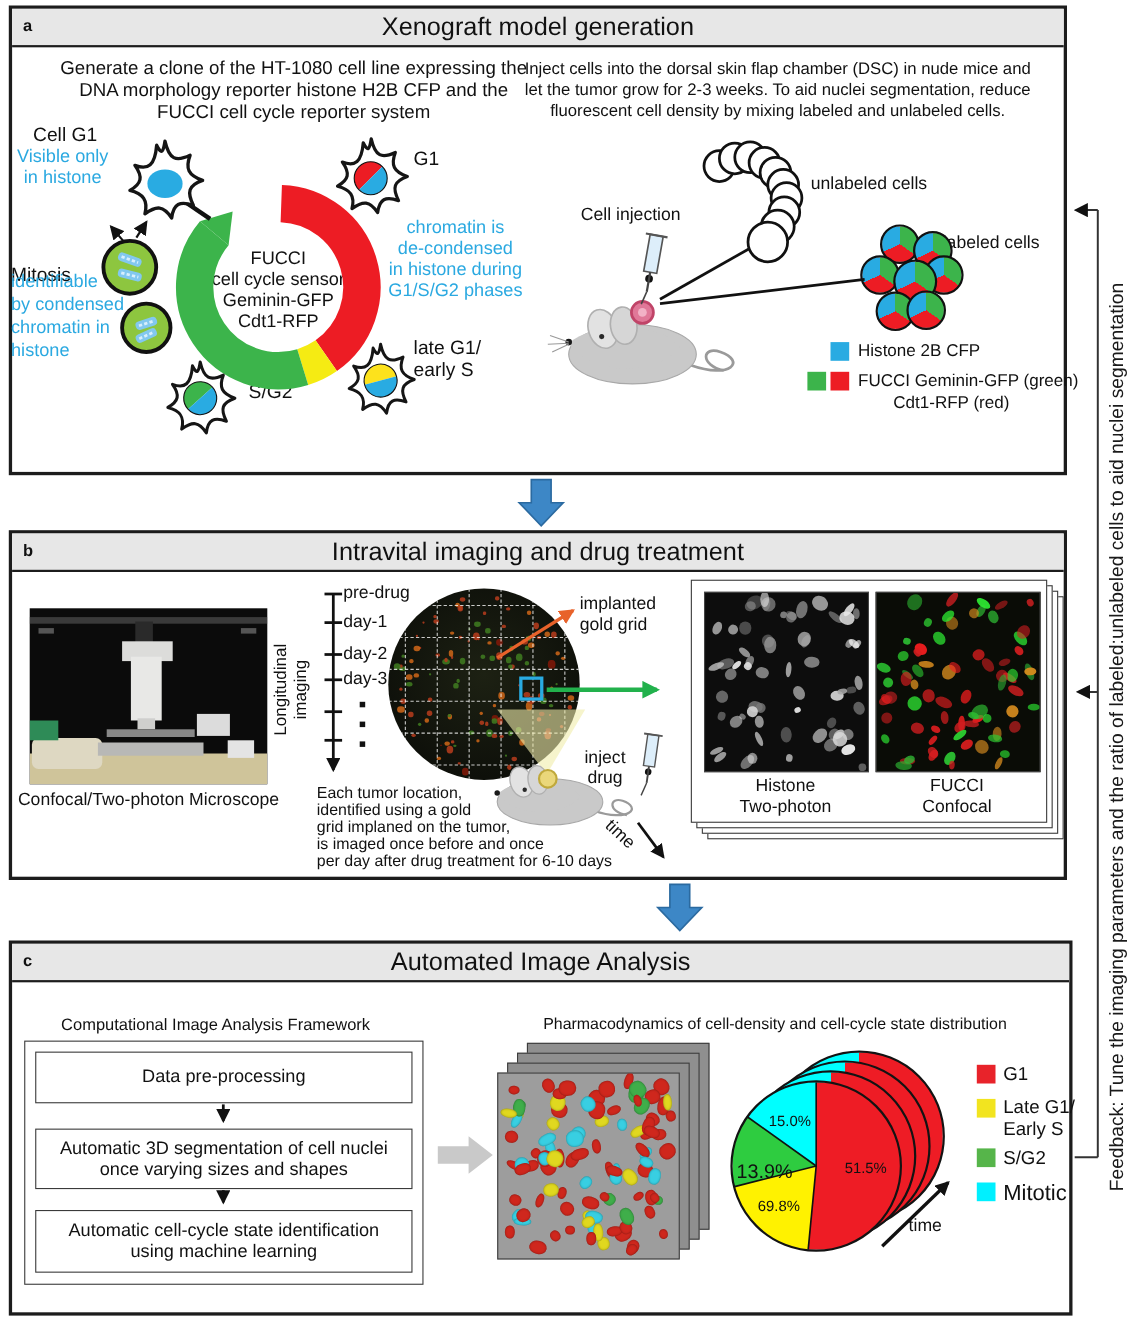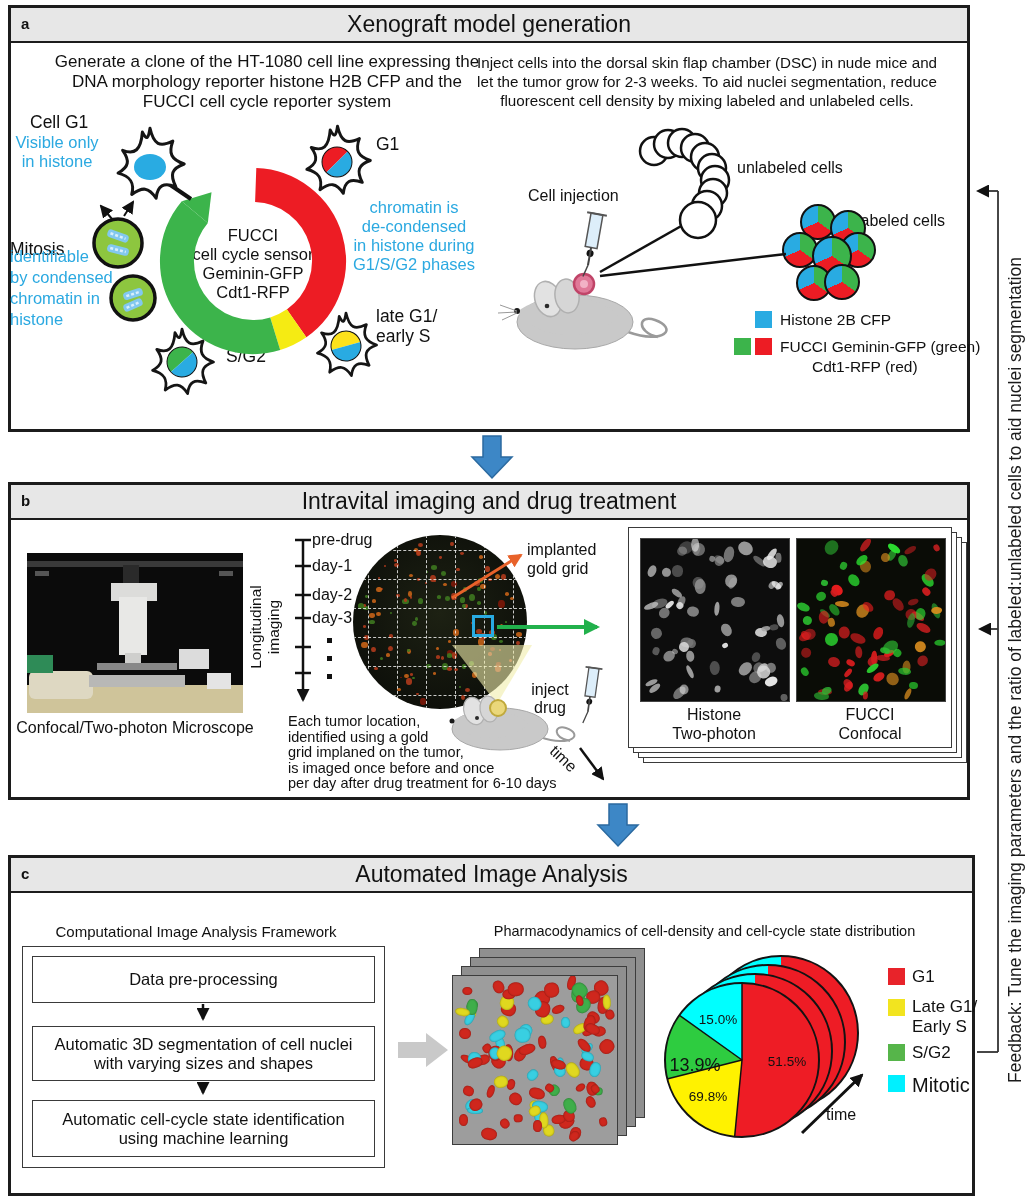--- a/index.html
+++ b/index.html
@@ -429,21 +429,21 @@
   </div>
   <div class="t pre ctr" style="left:640px;top:706px;width:148px;font-size:16px;line-height:18.5px;">Histone
 Two-photon</div>
   <div class="t pre ctr" style="left:796px;top:706px;width:148px;font-size:16px;line-height:18.5px;">FUCCI
 Confocal</div>
 
   <div class="t ctr" style="left:30px;top:923px;width:332px;font-size:15px;">Computational Image Analysis Framework</div>
   <div class="whitebox" style="left:22px;top:946px;width:363px;height:222px;"></div>
   <div class="stepbox pre ctr" style="left:32px;top:956px;width:343px;height:47px;">Data pre-processing</div>
   <div class="stepbox pre ctr" style="left:32px;top:1026px;width:343px;height:55px;">Automatic 3D segmentation of cell nuclei
-with varying sizes and shapes</div>
+once varying sizes and shapes</div>
   <div class="stepbox pre ctr" style="left:32px;top:1100px;width:343px;height:57px;">Automatic cell-cycle state identification
 using machine learning</div>
 
   <div class="t ctr" style="left:432px;top:923px;width:545px;font-size:14.5px;">Pharmacodynamics of cell-density and cell-cycle state distribution</div>
 
   <div class="grayframe" style="left:479px;top:948px;width:166px;height:170px;"></div>
   <div class="grayframe" style="left:470px;top:957px;width:166px;height:170px;"></div>
   <div class="grayframe" style="left:461px;top:966px;width:166px;height:170px;"></div>
   <div class="grayframe" style="left:452px;top:975px;width:166px;height:170px;background:#9d9d9d;overflow:hidden;">
     <div style="position:absolute;left:0;top:0;width:166px;height:170px;">

